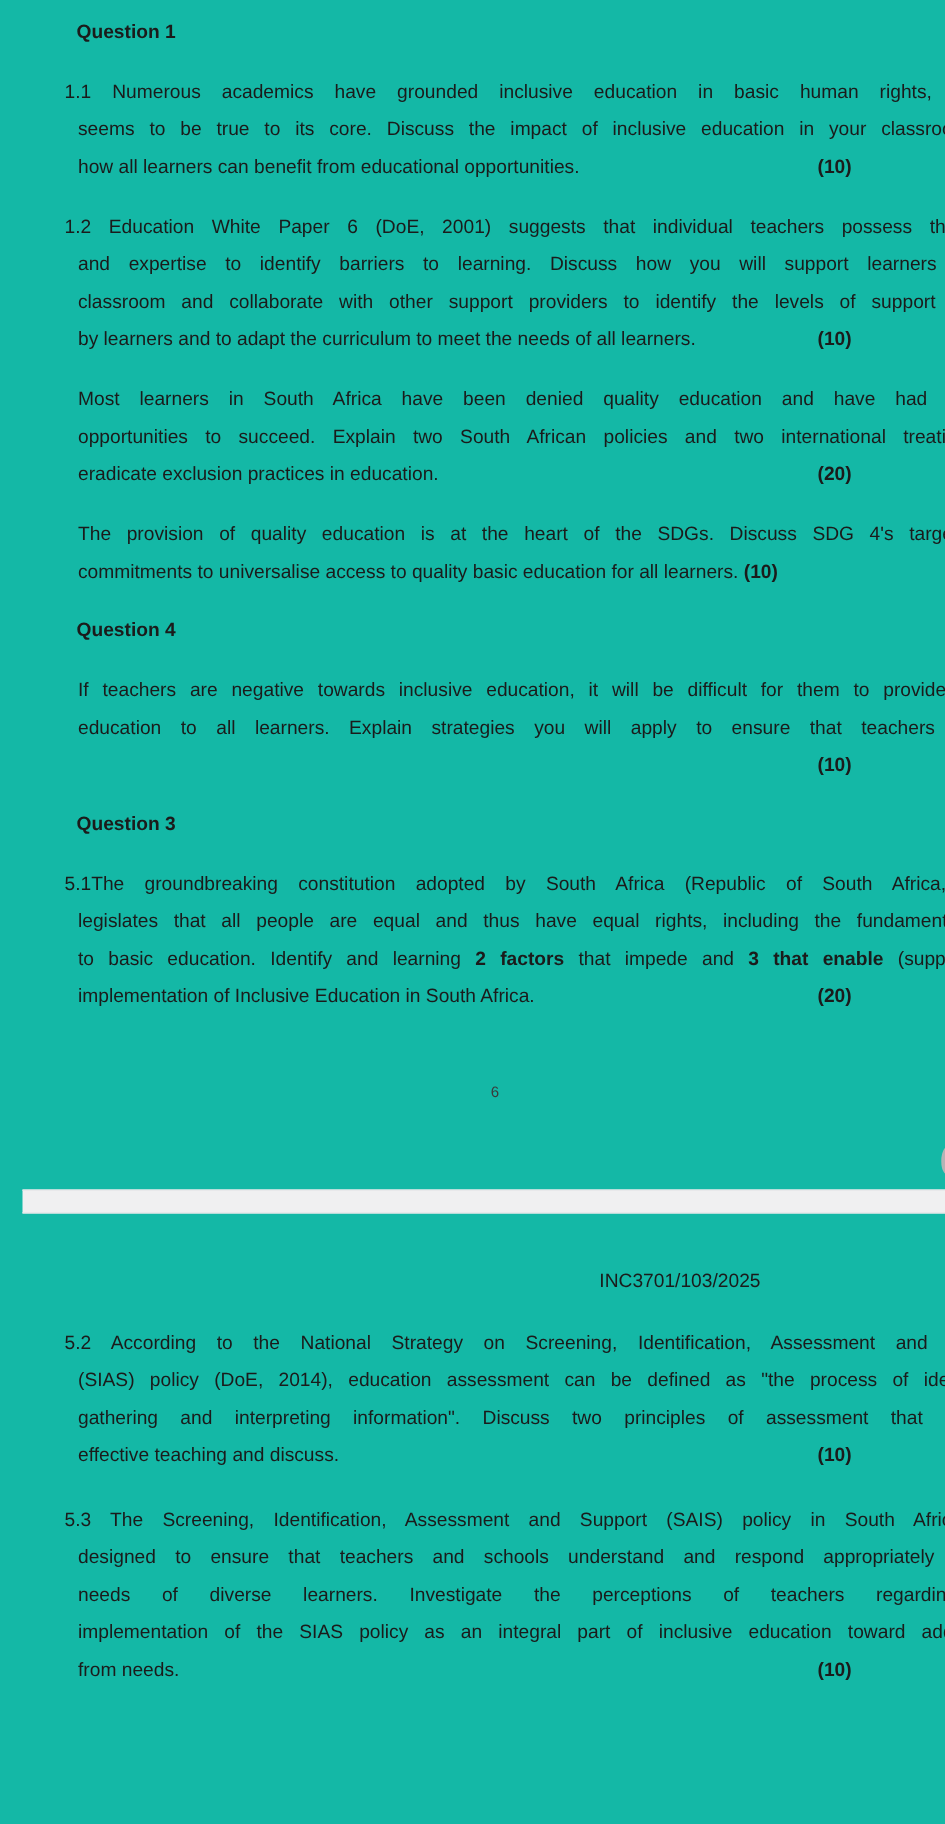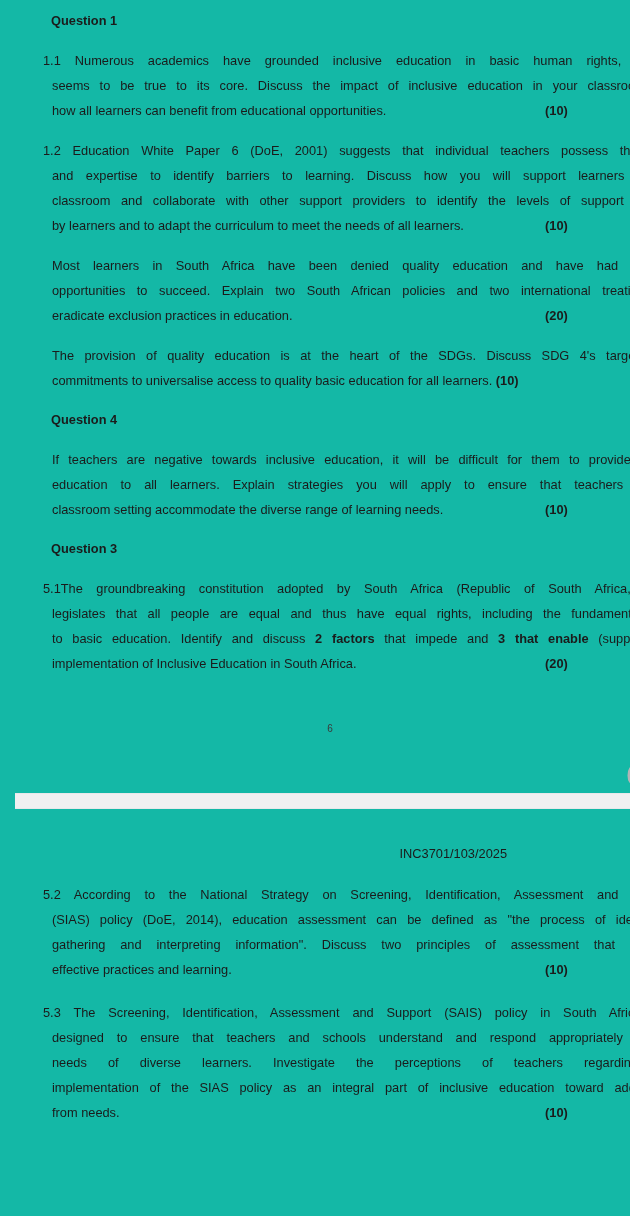--- a/index.html
+++ b/index.html
@@ -100,39 +100,39 @@
           <div class="line last"><span>eradicate exclusion practices in education.</span><span class="marks">(20)</span></div>
         </div>
         <div class="para">
           <div class="line fill"><span>The provision of quality education is at the heart of the SDGs. Discuss SDG 4's targets and</span></div>
           <div class="line last"><span>commitments to universalise access to quality basic education for all learners. </span><b>(10)</b></div>
         </div>
         <div class="heading">Question 4</div>
         <div class="para">
           <div class="line fill"><span>If teachers are negative towards inclusive education, it will be difficult for them to provide quality</span></div>
           <div class="line fill"><span>education to all learners. Explain strategies you will apply to ensure that teachers in the</span></div>
-          <div class="line last"><span>classroom setting accommodate the diverse range of learning needs.</span><span class="marks">(10)</span></div>
+          <div class="line last"><span class="marks">(10)</span></div>
         </div>
         <div class="heading">Question 3</div>
         <div class="para">
           <div class="line fill num"><span>5.1The groundbreaking constitution adopted by South Africa (Republic of South Africa, 1996)</span></div>
           <div class="line fill"><span>legislates that all people are equal and thus have equal rights, including the fundamental right</span></div>
-          <div class="line fill"><span>to basic education. Identify and discuss </span><b>2 factors</b><span> that impede and </span><b>3 that enable</b><span> (support) the</span></div>
+          <div class="line fill"><span>to basic education. Identify and learning </span><b>2 factors</b><span> that impede and </span><b>3 that enable</b><span> (support) the</span></div>
           <div class="line last"><span>implementation of Inclusive Education in South Africa.</span><span class="marks">(20)</span></div>
         </div>
         <div class="page-footer">6</div>
         <div class="separator">
           <span class="side-num">6</span>
         </div>
         <div class="doc-ref">INC3701/103/2025</div>
         <div class="para">
           <div class="line fill num"><span>5.2 According to the National Strategy on Screening, Identification, Assessment and Support</span></div>
           <div class="line fill"><span>(SIAS) policy (DoE, 2014), education assessment can be defined as "the process of identifying,</span></div>
           <div class="line fill"><span>gathering and interpreting information". Discuss two principles of assessment that promote</span></div>
-          <div class="line last"><span>effective practices and learning.</span><span class="marks">(10)</span></div>
+          <div class="line last"><span>effective teaching and discuss.</span><span class="marks">(10)</span></div>
         </div>
         <div class="para">
           <div class="line fill num"><span>5.3 The Screening, Identification, Assessment and Support (SAIS) policy in South Africa was</span></div>
           <div class="line fill"><span>designed to ensure that teachers and schools understand and respond appropriately to the</span></div>
           <div class="line fill"><span>needs of diverse learners. Investigate the perceptions of teachers regarding the</span></div>
           <div class="line fill"><span>implementation of the SIAS policy as an integral part of inclusive education toward addressing</span></div>
           <div class="line last"><span>from needs.</span><span class="marks">(10)</span></div>
         </div>
       </div>
   </div>

